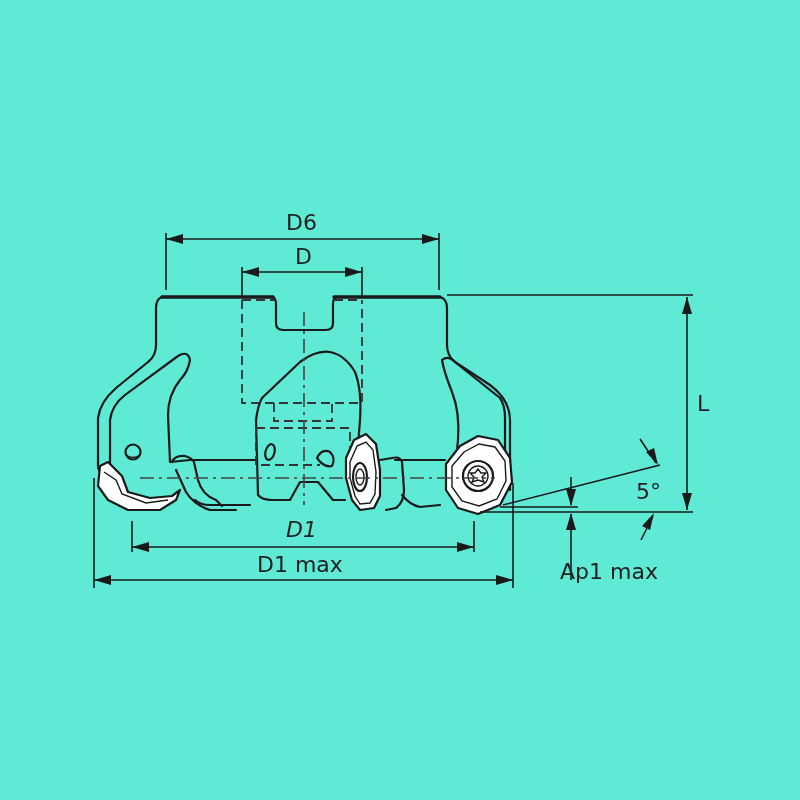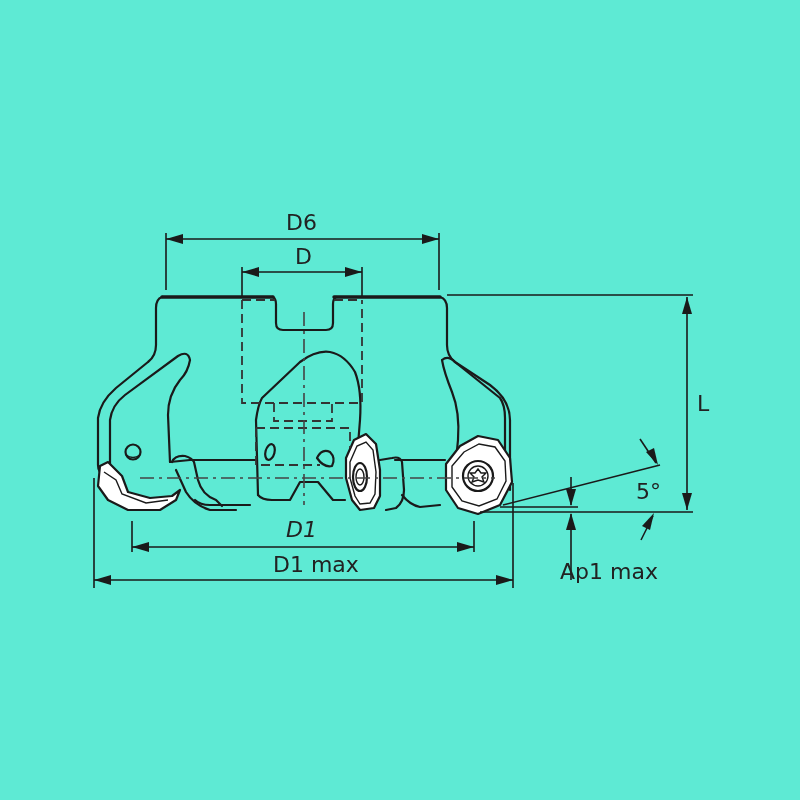--- a/index.html
+++ b/index.html
@@ -141,16 +141,16 @@
       <polygon class="arrow" points="571,506 566,489 576,489"></polygon>
       <line class="dim" x1="571" y1="514" x2="571" y2="580"></line>
       <polygon class="arrow" points="571,513 566,530 576,530"></polygon>
     </g>
   </svg>
 
   <div class="lbl" style="left:286px; top:212px;">D6</div>
   <div class="lbl" style="left:295px; top:246px;">D</div>
   <div class="lbl" style="left:697px; top:393px;">L</div>
   <div class="lbl" style="left:286px; top:519px;font-style:italic;">D1</div>
-  <div class="lbl" style="left:257px; top:554px;margin-left:16px;">D1 max</div>
+  <div class="lbl" style="left:257px; top:554px;">D1 max</div>
   <div class="lbl" style="left:636px; top:481px;">5°</div>
   <div class="lbl" style="left:560px; top:561px;">Ap1 max</div>
 </div>
 
 </body></html>

